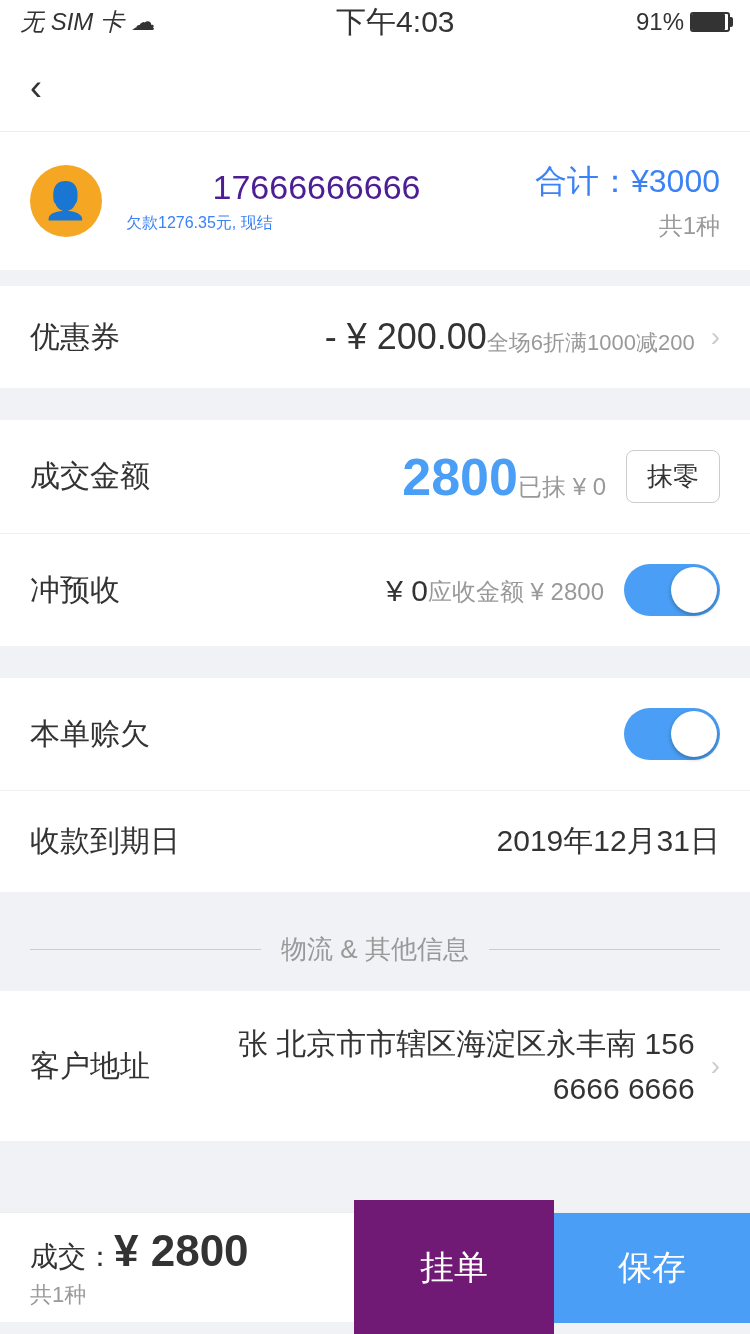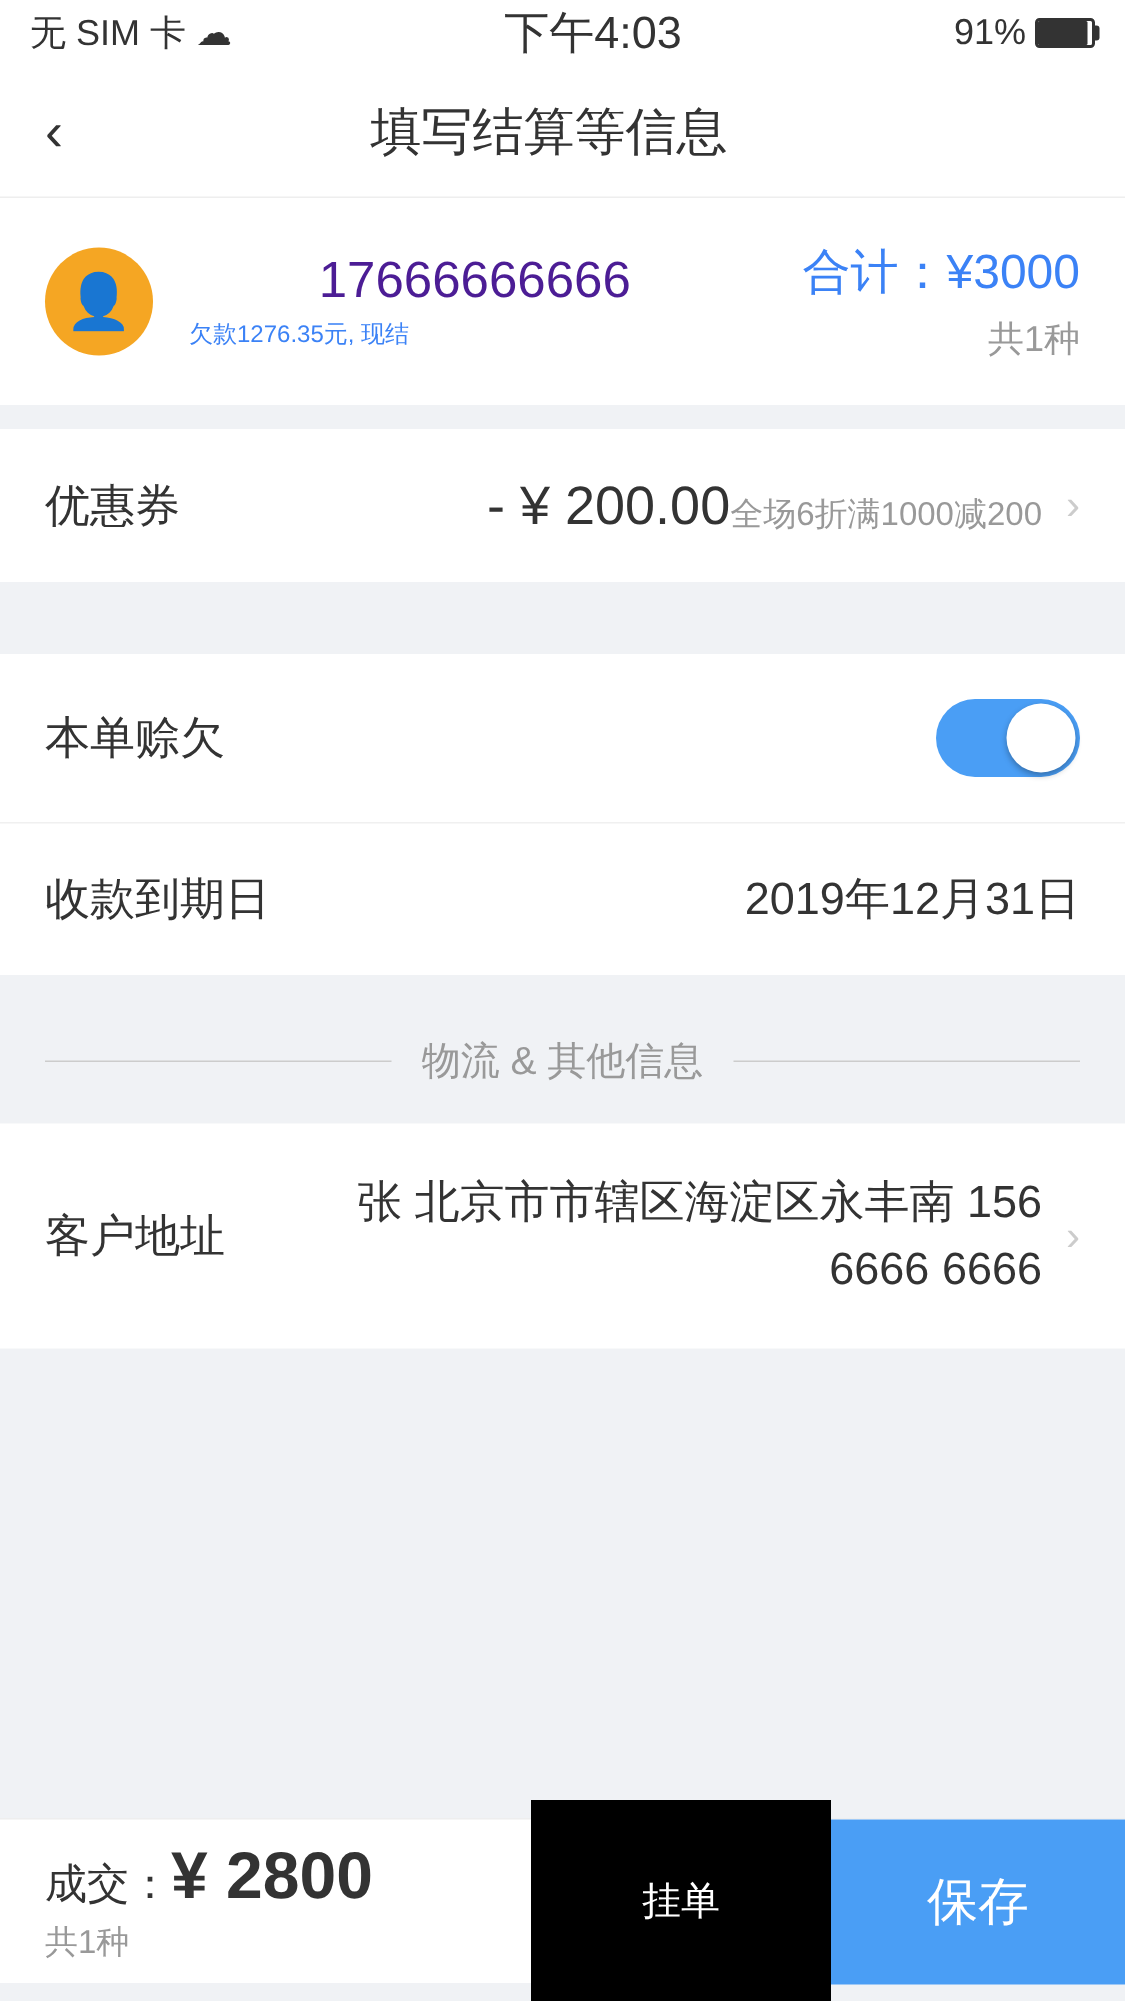--- a/index.html
+++ b/index.html
@@ -17,21 +17,21 @@
     .status-bar {
       height: 44px;
       background: #fff;
       display: flex;
       align-items: center;
       justify-content: space-between;
       padding: 0 20px;
       font-size: 24px;
       color: #333;
     }
-    .status-left { display: flex; align-items: flex-start; gap: 8px; }
+    .status-left { display: flex; align-items: flex-start; gap: 8px; font-style: italic; }
     .status-center { font-size: 30px; font-weight: 500; }
     .status-right { display: flex; align-items: center; gap: 6px; font-size: 24px; }
     .battery {
       width: 40px; height: 20px; border: 2px solid #333; border-radius: 3px; position: relative;
       display: inline-flex; align-items: center;
     }
     .battery::after {
       content: ''; width: 3px; height: 10px; background: #333;
       position: absolute; right: -5px; top: 3px; border-radius: 0 2px 2px 0;
     }
@@ -262,23 +262,23 @@
       color: #333;
     }
     .bottom-count {
       font-size: 22px;
       color: #999;
       margin-top: 4px;
     }
     .btn-hangsale {
       width: 200px;
       height: 136px;
-      background: #000000;
+      background: #701a75;
       color: #fff;
-      font-size: 26px;
+      font-size: 34px;
       font-weight: 500;
       display: flex;
       align-items: center;
       justify-content: center;
       cursor: pointer;
       border: none;
       outline: none;
     }
     .btn-save {
       width: 196px;
@@ -312,21 +312,20 @@
   <div class="status-right">
     <span>91%</span>
     <div class="battery">
       <div class="battery-fill"></div>
     </div>
   </div>
 </div>
 
 <div class="nav-bar">
   <span class="nav-back">‹</span>
-  <span class="nav-title">填写结算等信息</span>
 </div>
 
 <div class="content">
 
   <div class="customer-card section">
     <div class="avatar">
       <span class="avatar-icon">👤</span>
     </div>
     <div class="customer-info">
       <div class="customer-phone">17666666666</div>
@@ -348,20 +347,45 @@
           <div class="coupon-amount">- ¥ 200.00</div>
           <div class="coupon-desc">全场6折满1000减200</div>
         </div>
         <span class="coupon-chevron">›</span>
       </div>
     </div>
   </div>
 
   <div class="divider-section"></div>
 
+  <div class="section">
+    <div class="row">
+      <span class="row-label">成交金额</span>
+      <div class="row-content">
+        <div class="row-right-col">
+          <div class="deal-amount-value">2800</div>
+          <div class="already-rounded">已抹  ¥ 0</div>
+        </div>
+        <button class="round-off-btn">抹零</button>
+      </div>
+    </div>
+
+    <div class="row">
+      <span class="row-label">冲预收</span>
+      <div class="row-content">
+        <div class="row-right-col">
+          <div class="prepay-amount">¥ 0</div>
+          <div class="prepay-sub">应收金额 ¥ 2800</div>
+        </div>
+        <div class="toggle">
+          <div class="toggle-circle"></div>
+        </div>
+      </div>
+    </div>
+  </div>
 
   <div class="divider-section"></div>
 
   <div class="section">
     <div class="row">
       <span class="row-label">本单赊欠</span>
       <div class="row-content">
         <div class="toggle">
           <div class="toggle-circle"></div>
         </div>

